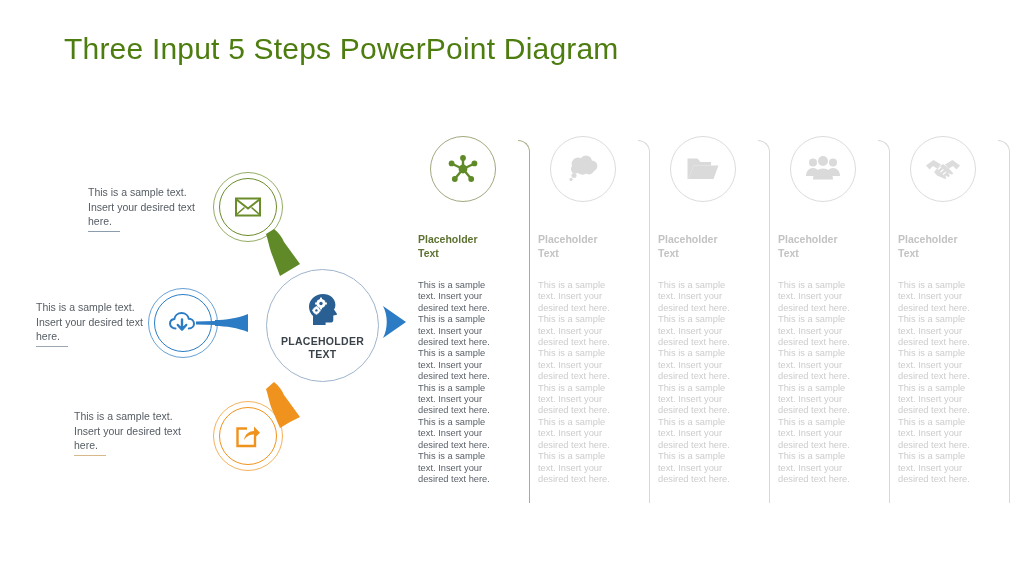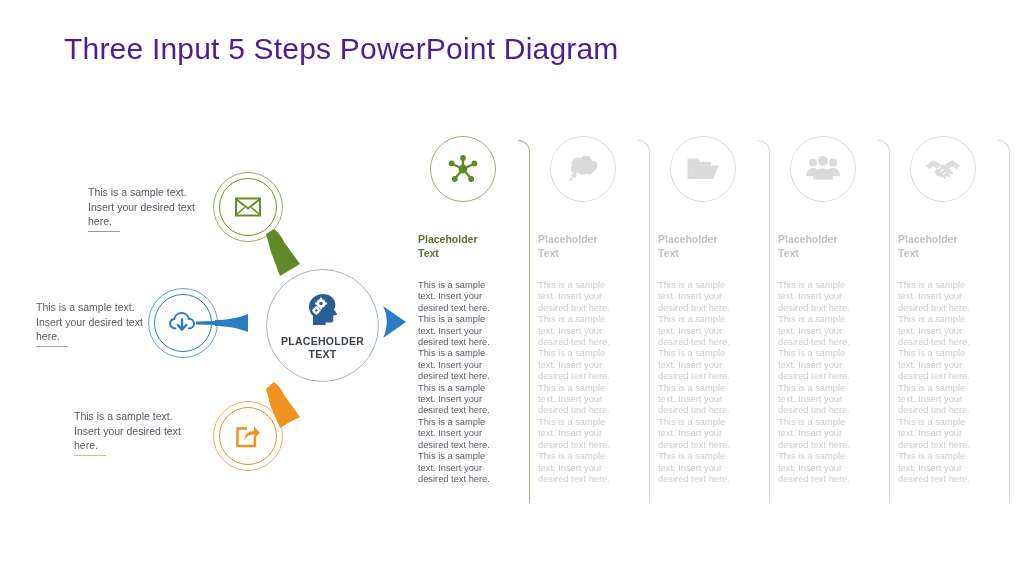--- a/index.html
+++ b/index.html
@@ -16,21 +16,21 @@
     -webkit-font-smoothing: antialiased;
   }
 
   
   #slide-title {
     position: absolute;
     left: 64px;
     top: 32px;
     font-size: 30px;
     font-weight: 400;
-    color: #4c1d95;
+    color: #4d7c0f;
     letter-spacing: 0.2px;
     white-space: nowrap;
   }
 
   
   .input-block { position: absolute; }
   .input-text {
     position: absolute;
     font-size: 10.5px;
     line-height: 14.5px;

